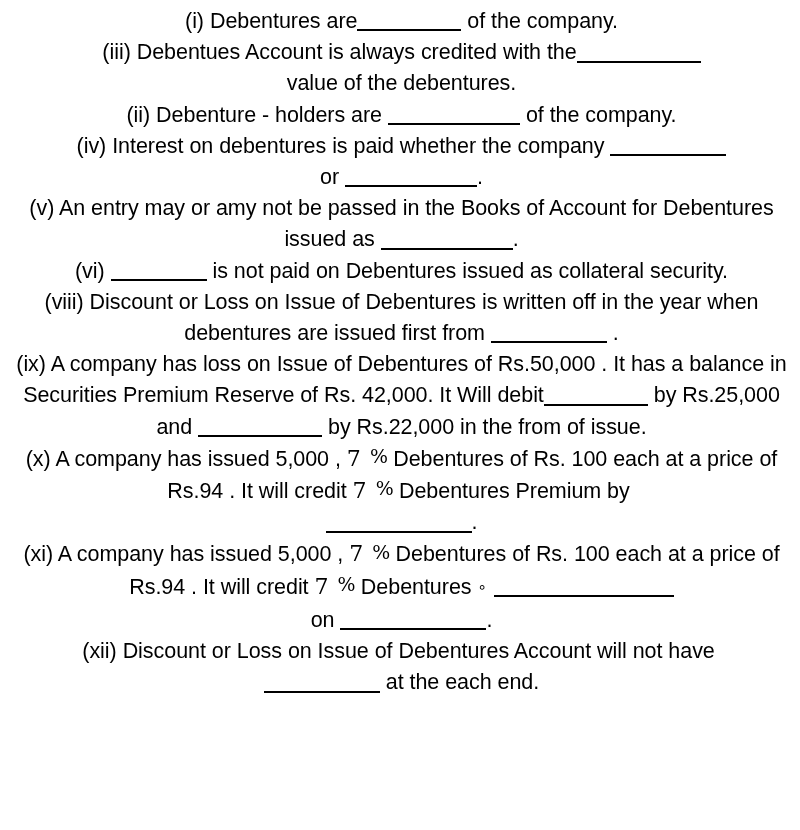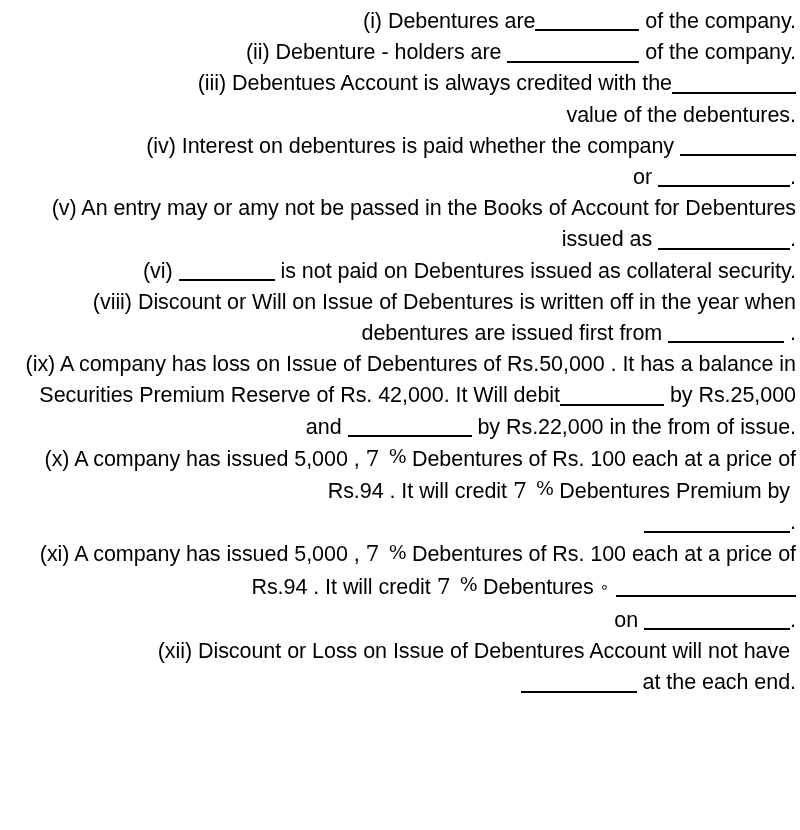--- a/index.html
+++ b/index.html
@@ -22,21 +22,21 @@
     height: 830px;
     padding: 6px 4px 0 7px;
     background: #ffffff;
   }
   .qline {
     font-size: 21.5px;
     line-height: 31.2px;
     letter-spacing: -0.05px;
     white-space: pre-wrap;
     word-spacing: 0px;
-    text-align: right;
+    text-align: center;
   }
   
   .blank {
     display: inline-block;
     border-bottom: 2px solid #000;
     vertical-align: baseline;
     height: 0.95em;
     margin-bottom: -0.16em;
   }
   .b-s   { width: 96px; }
@@ -67,32 +67,32 @@
   }
   .nbsp-gap { display: inline-block; width: 7px; }
 </style>
 </head>
 <body>
 
 <div id="doc">
 
   <div class="qline"><span>(i)</span> <span>Debentures are</span><span class="blank b-sm"></span><span> of the company.</span></div>
 
+  <div class="qline"><span>(iii)</span> <span>Debentues Account is always credited with the</span><span class="blank b-ml"></span><br><span>value of the debentures.</span></div>
+
   <div class="qline"><span>(ii)</span> <span>Debenture - holders are </span><span class="blank b-l"></span><span> of the company.</span></div>
-
-  <div class="qline"><span>(iii)</span> <span>Debentues Account is always credited with the</span><span class="blank b-ml"></span><br><span>value of the debentures.</span></div>
 
   <div class="qline"><span>(iv)</span> <span>Interest on debentures is paid whether the company </span><span class="blank b-m"></span><br><span>or </span><span class="blank b-l"></span><span>.</span></div>
 
   <div class="qline"><span>(v)</span> <span>An entry may or amy not be passed in the Books of Account for Debentures issued as </span><span class="blank b-l"></span><span>.</span></div>
 
   <div class="qline"><span>(vi)</span> <span class="blank b-s"></span><span> is not paid on Debentures issued as collateral security.</span></div>
 
 
-  <div class="qline"><span>(viii)</span> <span>Discount or Will on Issue of Debentures is written off in the year when debentures are issued first from </span><span class="blank b-m"></span><span> .</span></div>
+  <div class="qline"><span>(viii)</span> <span>Discount or Loss on Issue of Debentures is written off in the year when debentures are issued first from </span><span class="blank b-m"></span><span> .</span></div>
 
   <div class="qline"><span>(ix)</span> <span>A company has loss on Issue of Debentures of Rs.50,000 . It has a balance in Securities Premium Reserve of Rs. 42,000. It Will debit</span><span class="blank b-sm"></span><span> by Rs.25,000 and </span><span class="blank b-ml"></span><span> by Rs.22,000 in the from of issue.</span></div>
 
   <div class="qline"><span>(x)</span> <span>A company has issued 5,000 , </span><span class="math"><span>7 <span class="pct">%</span></span></span><span> Debentures of Rs. 100 each at a price of Rs.94 . It will credit </span><span class="math"><span>7 <span class="pct">%</span></span></span><span> Debentures Premium by </span><br><span class="blank b-xl"></span><span>.</span></div>
 
   <div class="qline"><span>(xi)</span> <span>A company has issued 5,000 , </span><span class="math"><span>7 <span class="pct">%</span></span></span><span> Debentures of Rs. 100 each at a price of Rs.94 . It will credit </span><span class="math"><span>7 <span class="pct">%</span></span></span><span> Debentures </span><span class="ring">∘</span><span class="nbsp-gap"></span><span class="blank b-end"></span><br><span>on </span><span class="blank b-xl"></span><span>.</span></div>
 
   <div class="qline"><span>(xii)</span> <span>Discount or Loss on Issue of Debentures Account will not have </span><br><span class="blank b-m"></span><span> at the each end.</span></div>
 
 </div>

